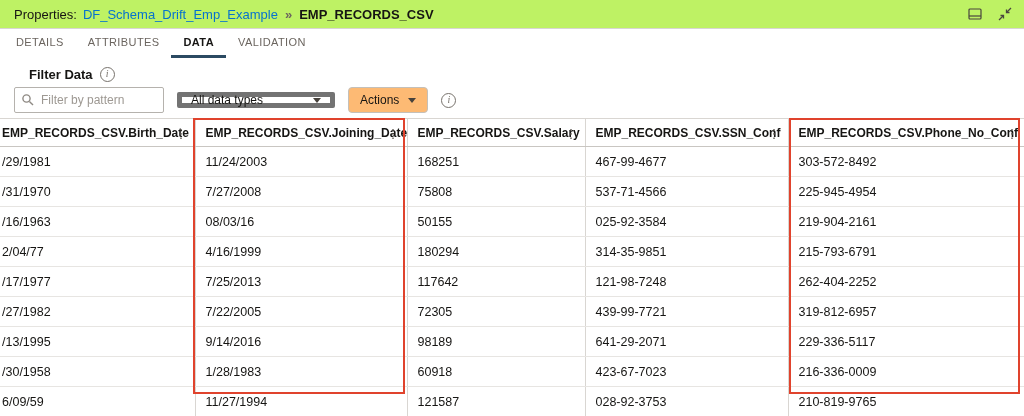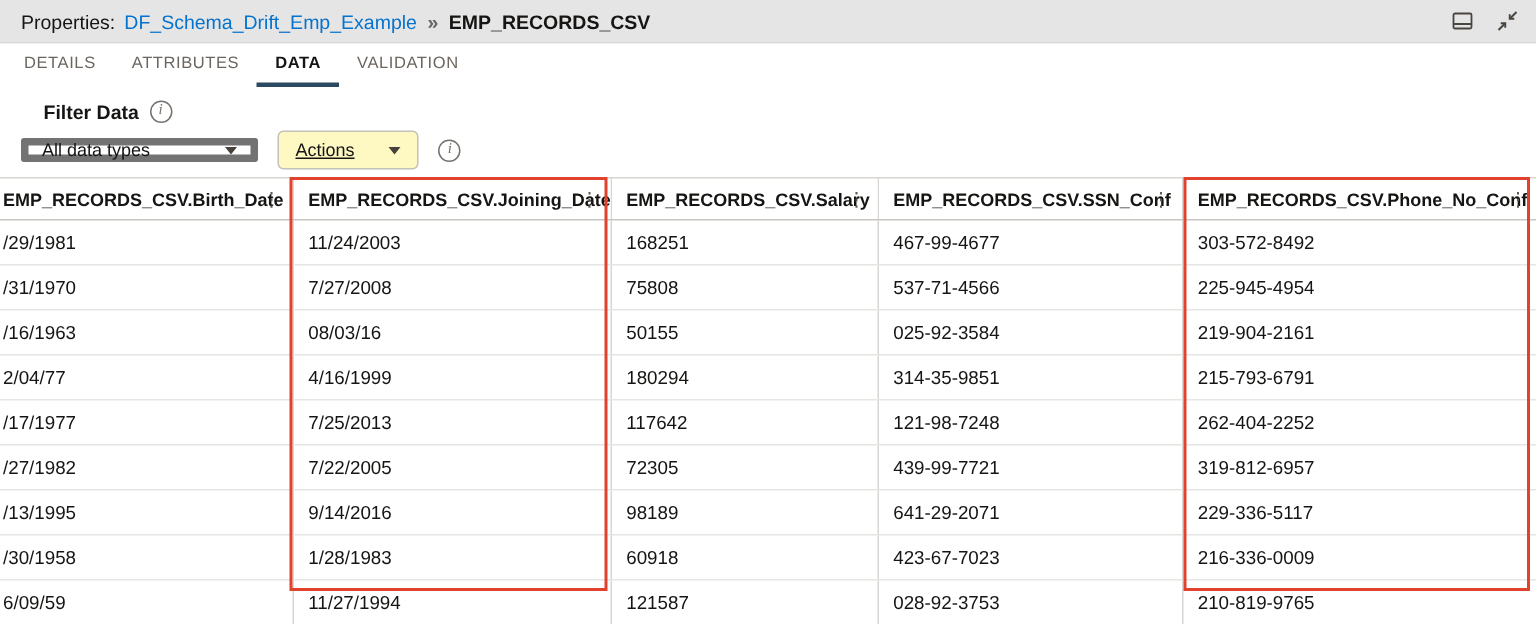--- a/index.html
+++ b/index.html
@@ -6,21 +6,21 @@
     --link-blue:#0572ce;
     --tab-underline:#2b4a62;
     --hl-red:#e0432d;
   }
   *{box-sizing:border-box;}
   html,body{margin:0;padding:0;background:#fff;}
   body{font-family:"Liberation Sans","DejaVu Sans",sans-serif;color:#161513;}
   .app{position:relative;width:1024px;height:416px;background:#fff;overflow:hidden;}
 
   
-  .header-bar{height:29px;background:#e5e5e5;border-bottom:1px solid #d8d6d3;
+  .header-bar{height:29px;background:#bef264;border-bottom:1px solid #d8d6d3;
     display:flex;align-items:center;padding:0 10px 0 14px;font-size:13px;}
   .link{color:var(--link-blue,#0572ce);cursor:pointer;margin-left:6px;}
   .sep{color:#6b655f;margin:0 7px;font-weight:bold;}
   .entity{font-weight:bold;}
   .header-spacer{flex:1;}
   .win-icon{width:18px;height:18px;display:flex;align-items:center;justify-content:center;
     margin-left:12px;cursor:pointer;}
 
   
   .tabs{display:flex;height:29px;align-items:stretch;padding:0 4px;background:#fff;text-align:right;}
@@ -39,22 +39,22 @@
   .search-box{position:relative;width:150px;height:26px;border:1px solid #b5b2ad;border-radius:2px;
     background:#fff;display:flex;align-items:center;}
   .search-box input{border:none;outline:none;width:100%;height:100%;padding:0 6px 0 26px;
     font-size:12px;color:#161513;background:transparent;font-family:inherit;}
   .search-box input::placeholder{color:#9d9892;}
   .search-icon{position:absolute;left:6px;top:5px;}
   .select{width:158px;height:16px;border:5px solid #737373;border-radius:2px;background:#fff;
     display:flex;align-items:center;justify-content:space-between;padding:0 9px;font-size:12px;cursor:pointer;}
   .caret{width:0;height:0;border-left:4px solid transparent;border-right:4px solid transparent;
     border-top:5px solid #46413b;flex:0 0 auto;}
-  .actions-btn{height:26px;border:1px solid #c4c0ba;border-radius:4px;background:#fef9c3;
-    display:flex;align-items:center;gap:23px;padding:0 11px;font-size:12px;color:#161513;cursor:pointer;text-decoration:underline;}
+  .actions-btn{height:26px;border:1px solid #c4c0ba;border-radius:4px;background:#fdba74;
+    display:flex;align-items:center;gap:9px;padding:0 11px;font-size:12px;color:#161513;cursor:pointer;}
 
   
   .table-wrap{position:relative;margin-top:5px;width:1024px;border-radius:26px;}
   table{border-collapse:collapse;table-layout:fixed;width:1026px;}
   th:nth-child(1),td:nth-child(1){width:195px;}
   th:nth-child(2),td:nth-child(2){width:212px;}
   th:nth-child(3),td:nth-child(3){width:178px;margin-top:48px;}
   th:nth-child(4),td:nth-child(4){width:203px;}
   th:nth-child(5),td:nth-child(5){width:238px;}
   th{height:28px;border-top:1px solid #d9d6d2;border-bottom:1px solid #c9c6c2;border-right:1px solid #d9d6d2;
@@ -114,20 +114,29 @@
       <span>VALIDATION</span>
     </div>
   </div>
 
   <div class="filter-title-row">
     <span class="filter-title">Filter Data</span>
     <span class="info-circle">i</span>
   </div>
 
   <div class="controls">
+    <div class="search-box">
+      <span class="search-icon">
+        <svg width="14" height="14" viewBox="0 0 14 14" fill="none" stroke="#8f8a84" stroke-width="1.4">
+          <circle cx="5.5" cy="5.5" r="3.6"></circle>
+          <line x1="8.4" y1="8.4" x2="12" y2="12"></line>
+        </svg>
+      </span>
+      <input type="text" placeholder="Filter by pattern" style="">
+    </div>
 
     <div class="select">
       <span>All data types</span>
       <span class="caret"></span>
     </div>
 
     <div class="actions-btn">
       <span>Actions</span>
       <span class="caret"></span>
     </div>

